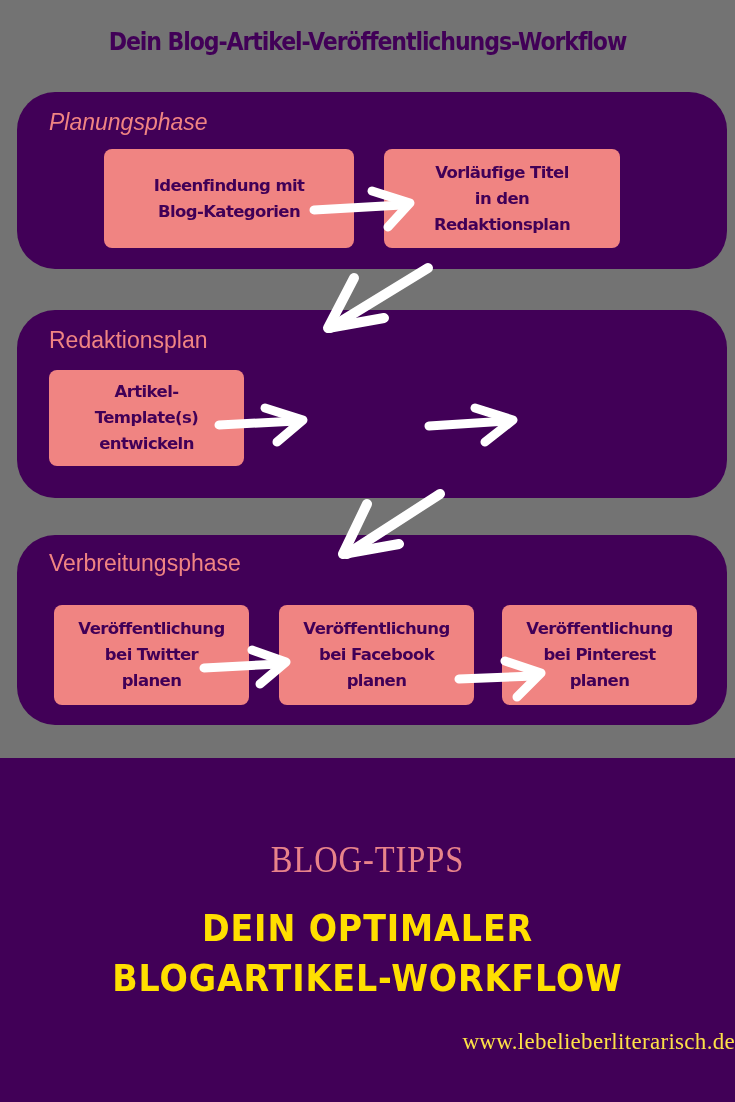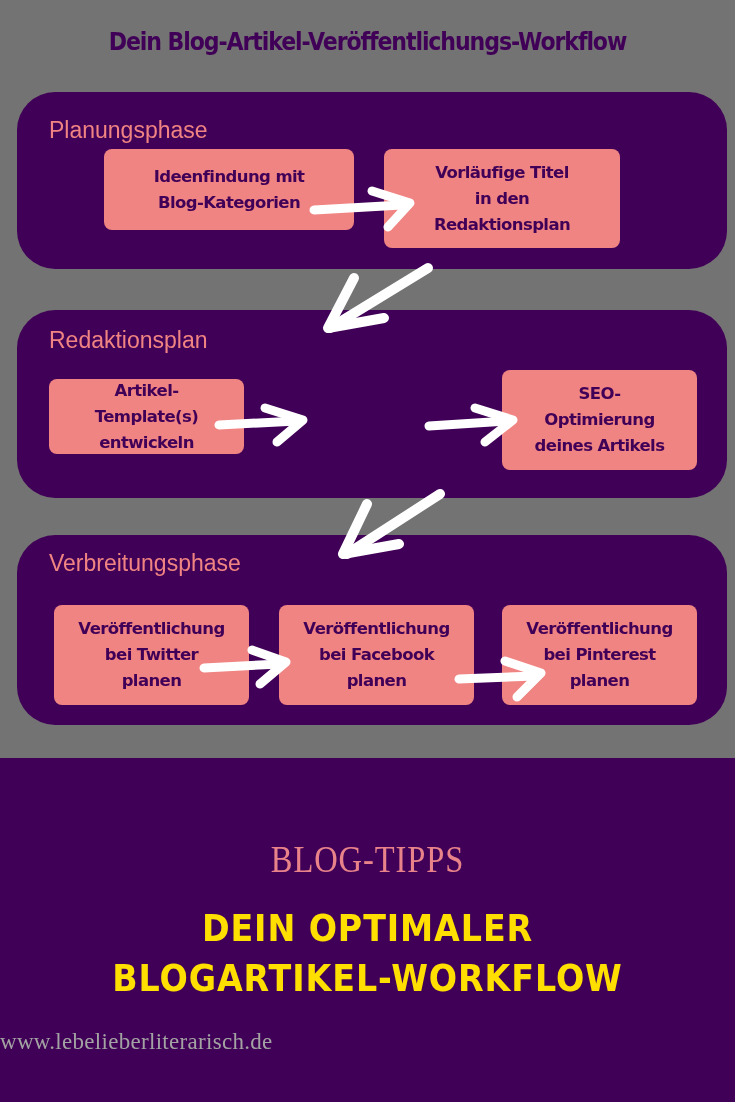--- a/index.html
+++ b/index.html
@@ -31,56 +31,51 @@
     position: absolute; left: 0; top: 838px; width: 735px; text-align: center;
     color: #E8838A; font-family: "Liberation Serif", serif; font-size: 37px;
     letter-spacing: 1px; transform: scaleX(0.88);
   }
   .footer-title {
     position: absolute; left: 0; top: 904px; width: 735px; text-align: center;
     color: #FFDF00; font-family: "DejaVu Sans", sans-serif; font-weight: bold;
     font-size: 37px; line-height: 50px; letter-spacing: 1px; transform: scaleX(0.9);
   }
   .footer-url {
-    position: absolute; left: 0; top: 1029px; width: 735px; text-align: left;
-    color: #a3a3a3; font-family: "Liberation Serif", serif; font-size: 23px;
+    position: absolute; left: 0; top: 1029px; width: 735px; text-align: right;
+    color: #fde047; font-family: "Liberation Serif", serif; font-size: 23px;
     letter-spacing: 0.3px;
   }
 </style>
 </head>
 <body>
 
 <div class="top">
   <div class="main-title">Dein Blog-Artikel-Veröffentlichungs-Workflow</div>
 
   <div class="phase" style="top:92px;height:177px;">
-    <div class="phase-label" style="top:25px;">Planungsphase</div>
+    <div class="phase-label" style="top:17px;font-style:italic;">Planungsphase</div>
   </div>
-  <div class="card" style="left:104px;top:149px;width:250px;height:81px;">
+  <div class="card" style="left:104px;top:149px;width:250px;height:99px;">
     <span>Ideenfindung mit
 Blog-Kategorien</span>
   </div>
   <div class="card" style="left:384px;top:149px;width:236px;height:99px;">
     <span>Vorläufige Titel
 in den
 Redaktionsplan</span>
   </div>
 
   <div class="phase" style="top:310px;height:188px;">
     <div class="phase-label" style="top:17px;">Redaktionsplan</div>
   </div>
-  <div class="card" style="left:49px;top:370px;width:195px;height:75px;margin-top:9px;">
+  <div class="card" style="left:49px;top:370px;width:195px;height:96px;">
     <span>Artikel-
 Template(s)
 entwickeln</span>
-  </div>
-  <div class="card" style="left:502px;top:370px;width:195px;height:100px;">
-    <span>SEO-
-Optimierung
-deines Artikels</span>
   </div>
 
   <div class="phase" style="top:535px;height:190px;">
     <div class="phase-label" style="top:15px;">Verbreitungsphase</div>
   </div>
   <div class="card" style="left:54px;top:605px;width:195px;height:100px;">
     <span>Veröffentlichung
 bei Twitter
 planen</span>
   </div>

